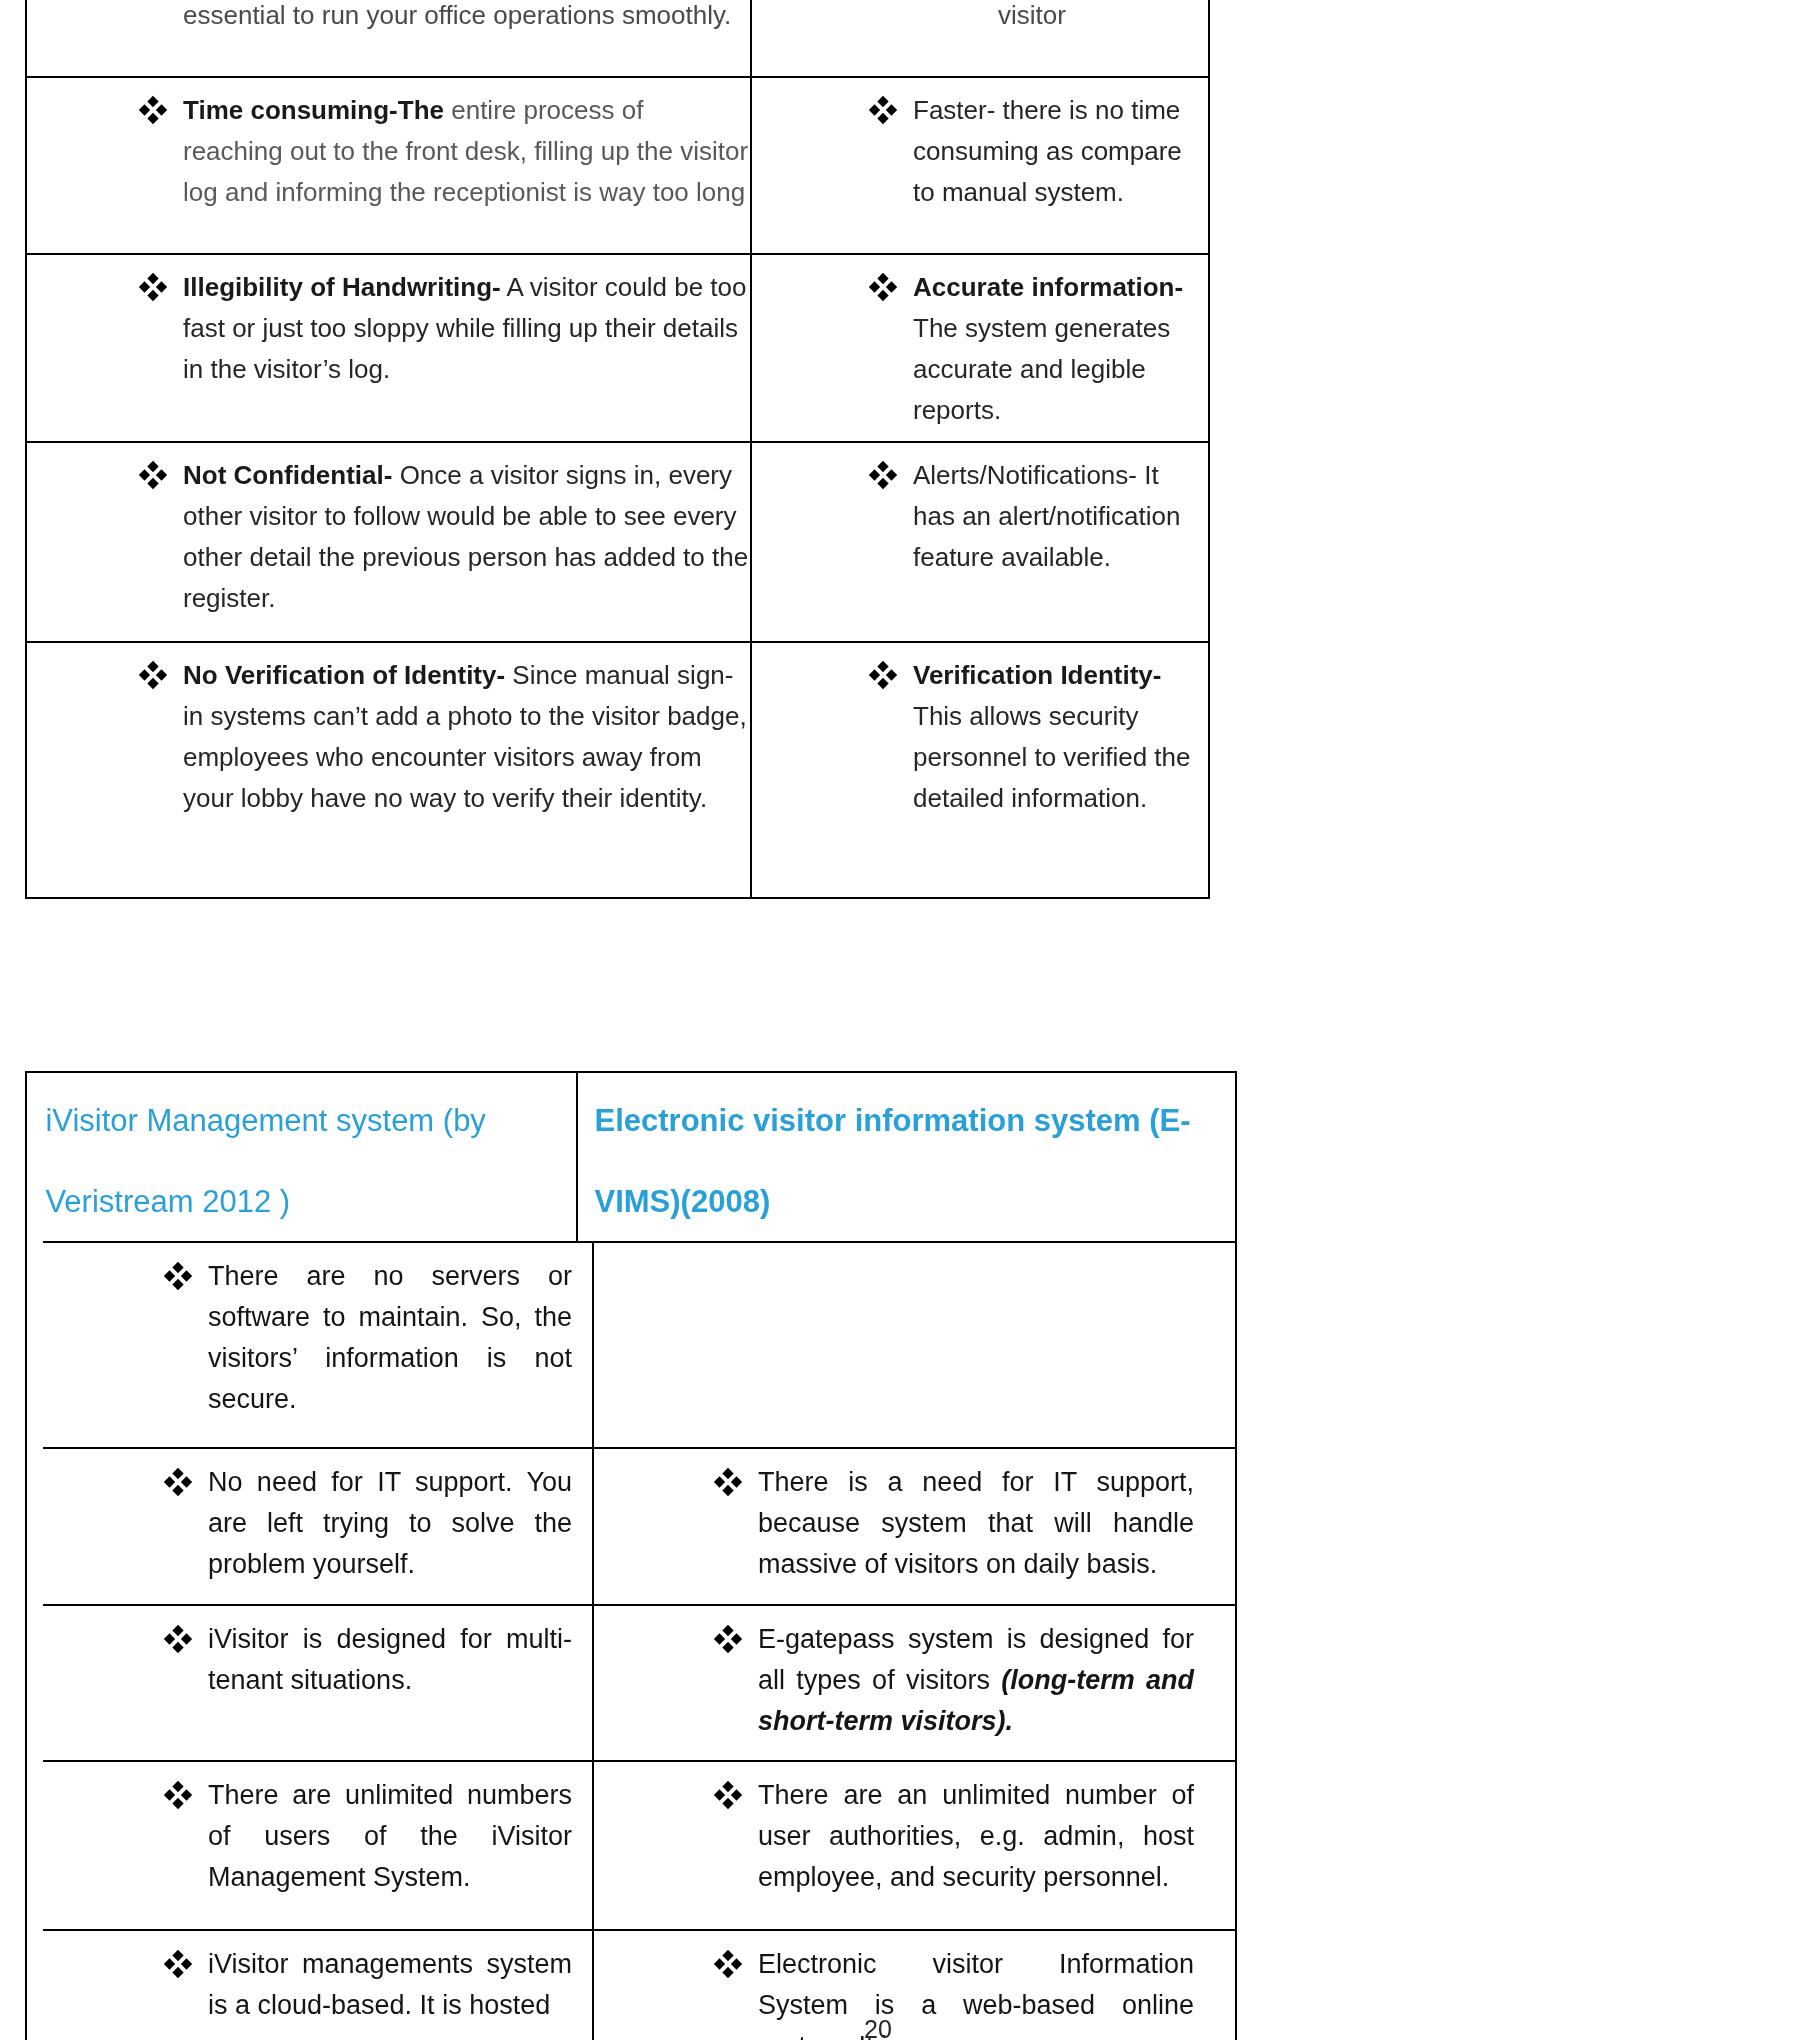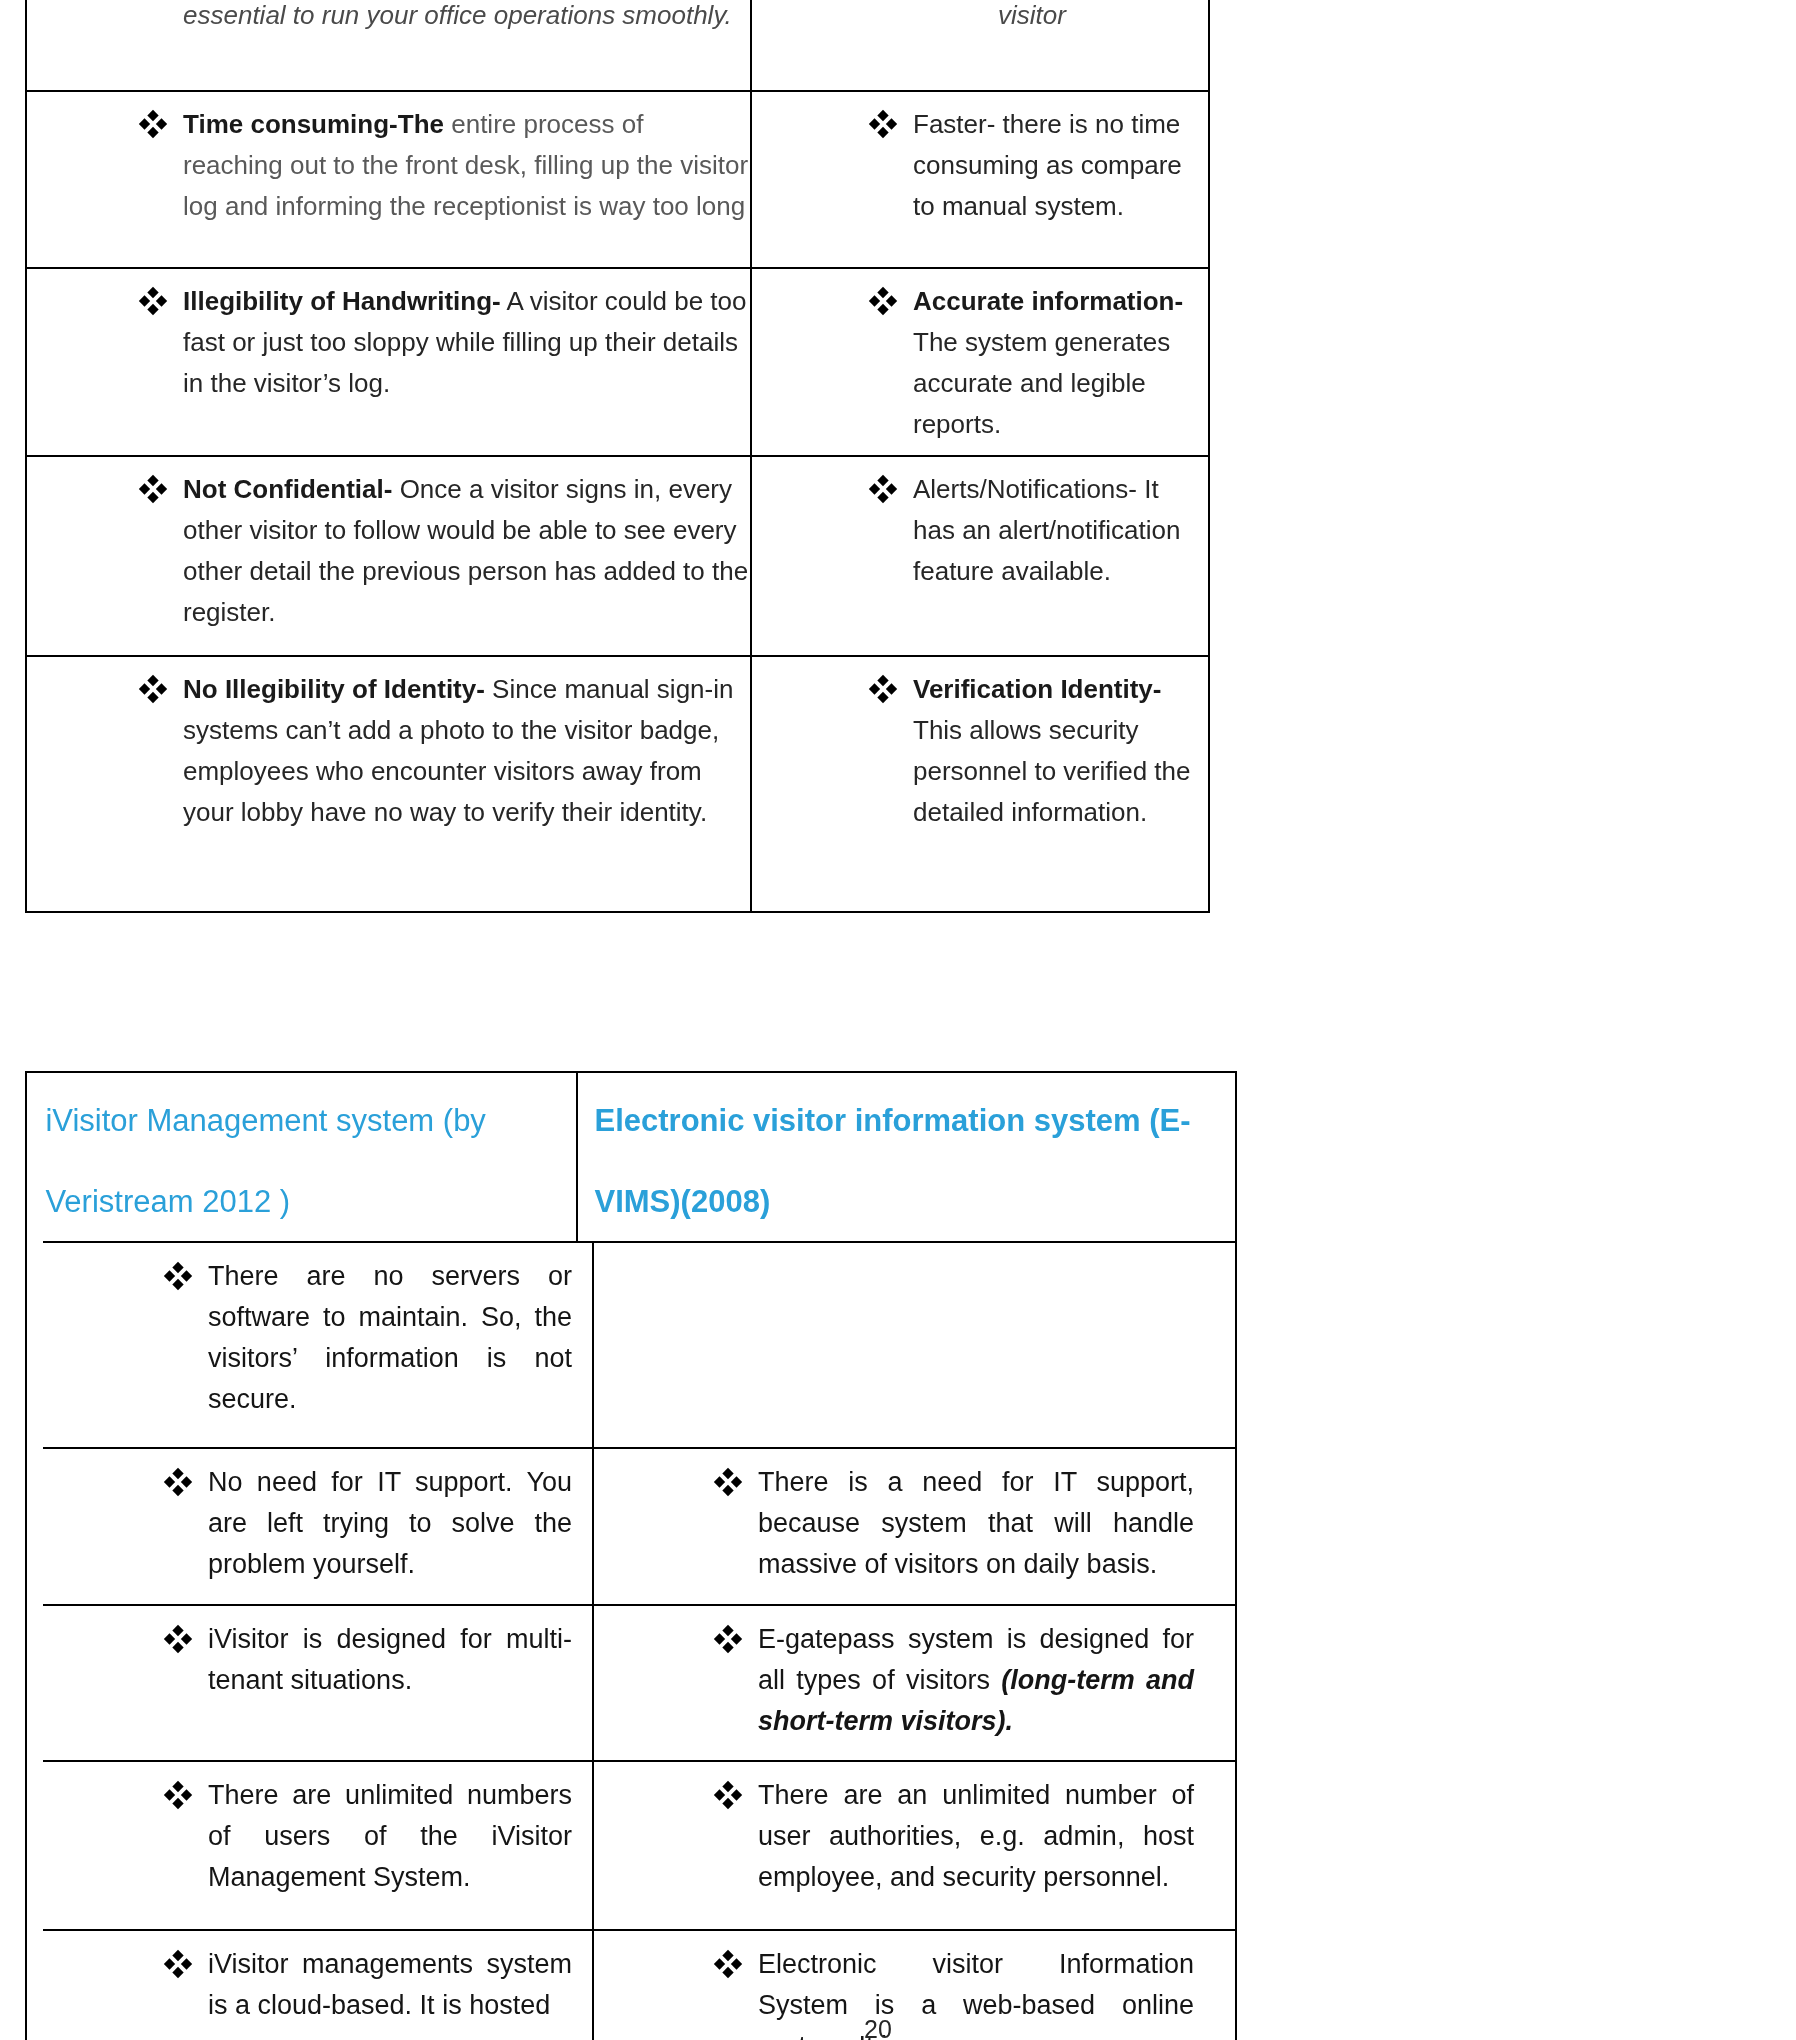--- a/index.html
+++ b/index.html
@@ -19,21 +19,21 @@
   .dbullet { display:block; position:relative; width:20px; height:20px; transform:rotate(45deg); }
   .dbullet::before { content:""; position:absolute; left:0; top:0; width:8.3px; height:8.3px; background:#000;
                      box-shadow:12px 0 0 #000, 0 12px 0 #000, 12px 12px 0 #000; }
 
   
   .t1 { left:25px; top:0; width:1185px; border:2.8px solid #000; border-top:0;
         font-size:26px; line-height:41px; color:#262626; }
   .t1 .row + .row { border-top:2.8px solid #000; }
   .t1 .cl { width:725px; border-right:2.8px solid #000; padding:12px 0 0 116px; }
   .t1 .cr { flex:1; padding:12px 5.5px 0 121px; }
-  .t1 .r0 { height:90px;font-style:italic; }
+  .t1 .r0 { height:76px; }
   .t1 .r1 { height:177px; }
   .t1 .r2 { height:188px; }
   .t1 .r3 { height:200px; }
   .t1 .r4 { height:256px; }
   .t1 .r0 .cl { padding:0 0 0 156px; }
   .t1 .r0 .cr { padding:0 0 0 246px; }
   .t1 .r0 .txt { margin-top:-5.5px; color:#4a4a4a; }
   .t1 b { color:#1a1a1a; }
   .muted { color:#595959; }
 
@@ -129,21 +129,21 @@
         </div>
       </div>
     </div>
 
     <div class="row r4">
       <div class="cell cl">
         <div class="li">
           <span class="bullet-wrap">
               <span class="dbullet"></span>
             </span>
-          <p class="txt"><b>No Illegibility of Identity-</b><span> Since manual sign-in systems can’t add a photo to the visitor badge, employees who encounter visitors away from your lobby have no way to verify their identity.</span></p>
+          <p class="txt"><b>No Verification of Identity-</b><span> Since manual sign-in systems can’t add a photo to the visitor badge, employees who encounter visitors away from your lobby have no way to verify their identity.</span></p>
         </div>
       </div>
       <div class="cell cr">
         <div class="li">
           <span class="bullet-wrap">
               <span class="dbullet"></span>
             </span>
           <p class="txt"><b>Verification Identity-</b><span> This allows security personnel to verified the detailed information.</span></p>
         </div>
       </div>

